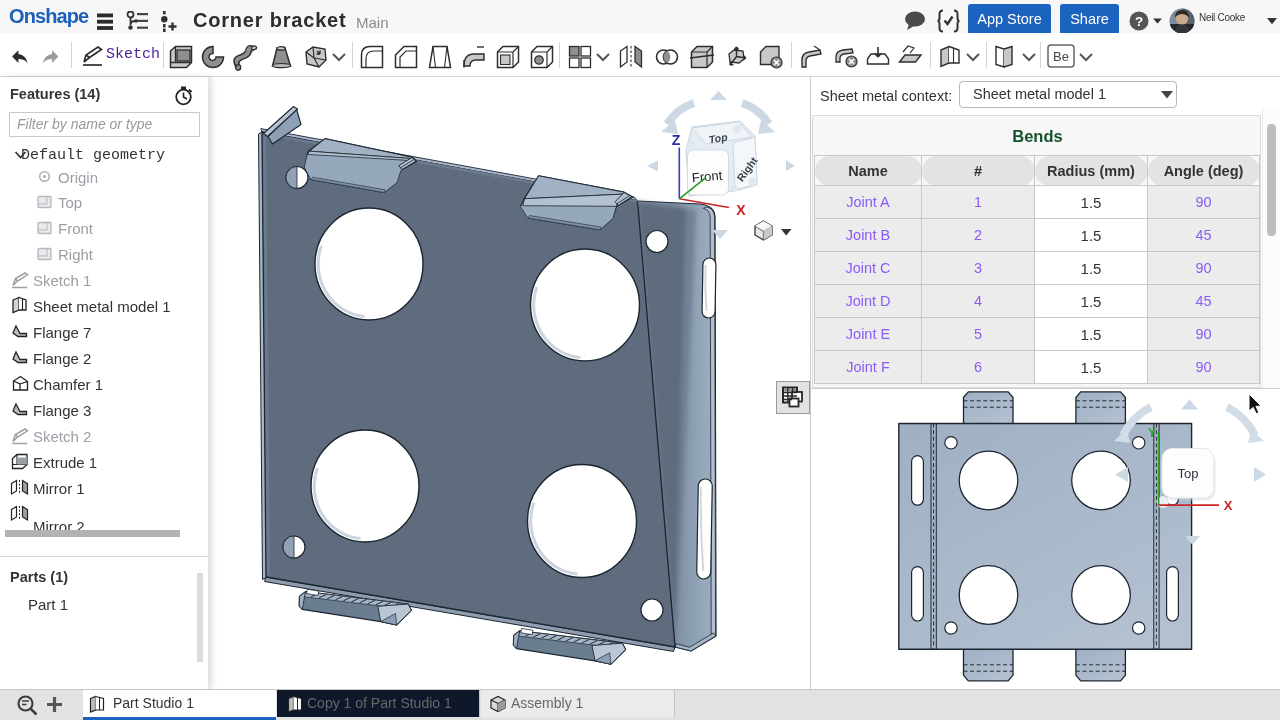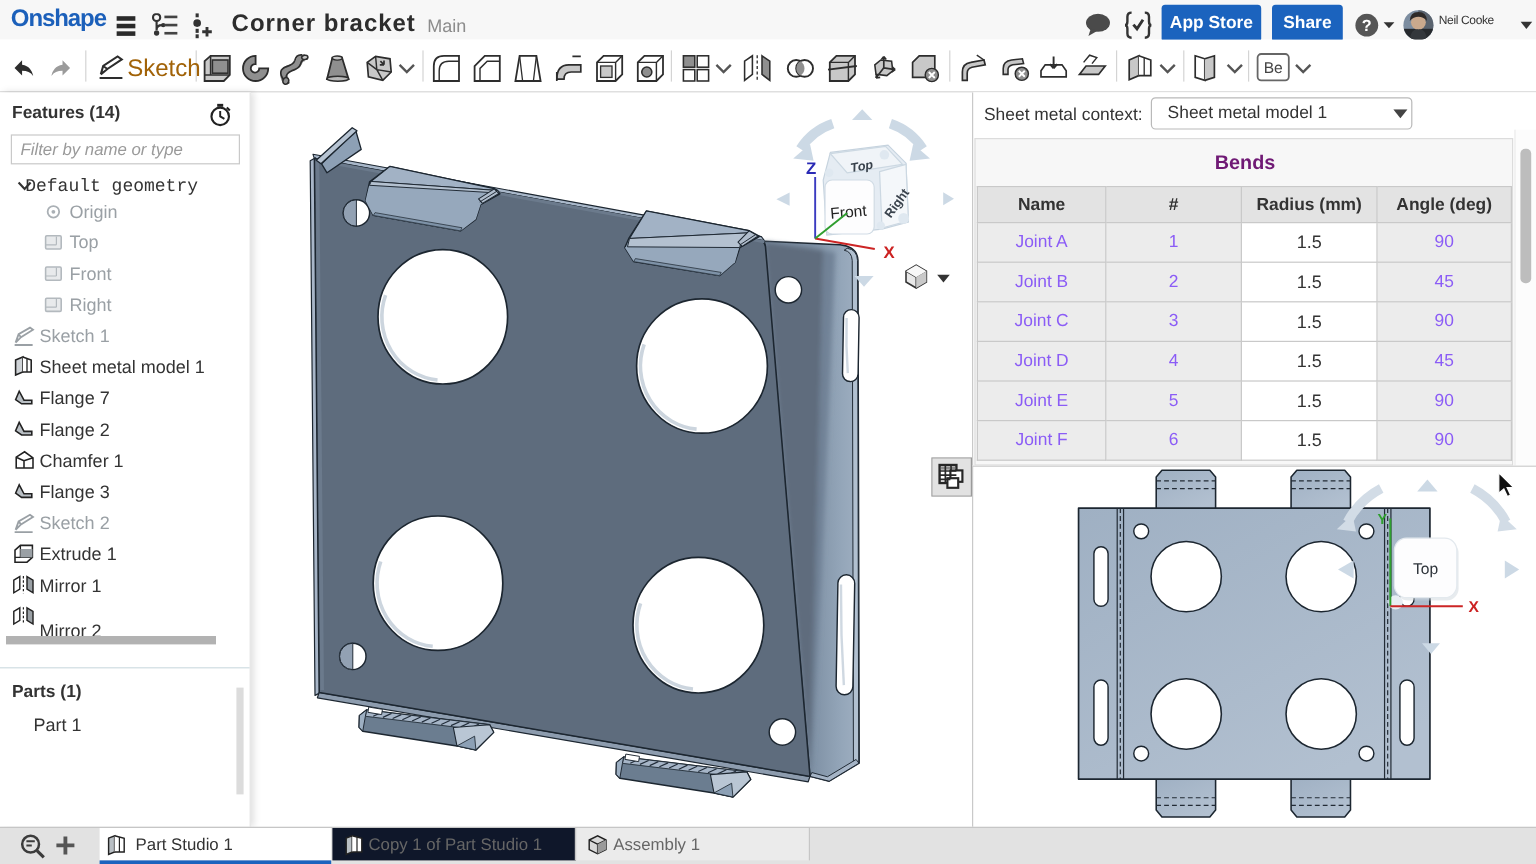--- a/index.html
+++ b/index.html
@@ -7,51 +7,51 @@
   font-family:"Liberation Sans",sans-serif; }
 #app { position:absolute; left:0; top:0; width:1280px; height:720px; }
 .abs { position:absolute; }
 
 
 #topbar { position:absolute; left:0; top:0; width:1280px; height:33px; background:#f7f7f7; }
 #logo { position:absolute; left:9px; top:5px; font-size:20px; font-weight:bold; color:#1c60ba; letter-spacing:-0.9px; }
 #title { position:absolute; left:193px; top:9px; font-size:20px; font-weight:bold; color:#2d2d2d; letter-spacing:0.8px; }
 #main-lbl { position:absolute; left:356px; top:14px; font-size:15px; color:#8c8c8c; }
 .topbtn { position:absolute; top:4px; height:31px; background:#1b63be; border-radius:3px; color:#fff;
-  font-size:14.5px; font-weight:bold; text-align:center; line-height:31px; }
+  font-size:14.5px; font-weight:normal; text-align:center; line-height:31px; }
 #neil { position:absolute; left:1199px; top:12px; font-size:10px; letter-spacing:-0.3px; color:#333; }
 
 
 #toolbar { position:absolute; left:0; top:33px; width:1280px; height:44px; background:#ffffff; border-bottom:1px solid #d8d8d8; }
 .tdiv { position:absolute; top:9px; width:1px; height:26px; background:#d4d4d4; }
-#sketch-lbl { position:absolute; left:106px; top:13px; font-size:20px; color:#a16207; }
+#sketch-lbl { position:absolute; left:106px; top:13px; font-size:15px; color:#4c1d95;font-family:Liberation Mono, monospace; }
 
 
 #leftpanel { position:absolute; left:0; top:77px; width:209px; height:612px; background:#fff;
   box-shadow:3px 0 6px rgba(0,0,0,.13); border-right:1px solid #e3e3e3; }
 #feat-hdr { position:absolute; left:10px; top:86px; font-size:14.5px; font-weight:bold; color:#333; }
 #filter { position:absolute; left:9px; top:112px; width:191px; height:25px; border:1px solid #c9c9c9; background:#fff;
   font-size:14px; font-style:italic; color:#9a9a9a; line-height:23px; padding-left:7px; }
 .trow { position:absolute; font-size:15px; color:#333; white-space:nowrap; }
 .gray { color:#9aa0a5; }
 #parts-div { position:absolute; left:0px; top:556px; width:208px; height:1px; background:#cfdce2; }
 #parts-hdr { position:absolute; left:10px; top:569px; font-size:14.5px; font-weight:bold; color:#333; }
 #hscroll { position:absolute; left:5px; top:530px; width:175px; height:7px; background:#b2b2b2; }
 #vscroll { position:absolute; left:197px; top:573px; width:6px; height:89px; background:#dcdcdc; }
 
 
 #rightpanel { position:absolute; left:810px; top:77px; width:470px; height:612px; background:#fff; border-left:1px solid #c9c9c9; }
 #ctx-lbl { position:absolute; left:820px; top:88px; font-size:14.5px; color:#333; }
 #ctx-dd { position:absolute; left:959px; top:81px; width:218px; height:27px; border:1px solid #b9b9b9; border-radius:4px;
   background:#fff; font-size:14.5px; color:#333; line-height:25px; padding-left:13px; }
 #bends-panel { position:absolute; left:812px; top:115px; width:449px; height:273px; background:#f7f7f7; border:1px solid #dcdcdc; overflow:hidden; }
-#bends-title { position:absolute; left:0; top:11px; width:449px; text-align:center; font-size:16.5px; font-weight:bold; color:#701a75; }
+#bends-title { position:absolute; left:0; top:11px; width:449px; text-align:center; font-size:16.5px; font-weight:bold; color:#14532d; }
 table.bends { position:absolute; left:1px; top:39px; border-collapse:collapse; table-layout:fixed; }
 table.bends td, table.bends th { border:1px solid #c9c9c9; font-size:14.5px; text-align:center; font-weight:normal; }
-table.bends th { background:#e3e3e3; color:#333; font-weight:bold; height:30px; }
+table.bends th { background:#e3e3e3; color:#333; font-weight:bold; height:30px;border-radius:15px; }
 table.bends td { height:33px; background:#ececec; color:#8b5cf6; }
 table.bends td.rad { background:#ffffff; color:#333; font-size:15px; }
 #tbl-scroll { position:absolute; left:1267px; top:124px; width:9px; height:112px; background:#bdbdbd; border-radius:4px; }
 #flatarea { position:absolute; left:810px; top:388px; width:470px; height:301px; background:#fff; border-top:1px solid #ccc; border-left:1px solid #c9c9c9; }
 
 
 #tabbar { position:absolute; left:0; top:689px; width:1280px; height:31px; background:#e2e2e2; border-top:1px solid #c6c6c6; }
 .tab { position:absolute; top:690px; height:27px; font-size:14px; line-height:27px; white-space:nowrap; }
 #tab1 { left:83px; width:193px; background:#fff; color:#333; }
 #tab1b { position:absolute; left:83px; top:717px; width:193px; height:3px; background:#1b63be; }

